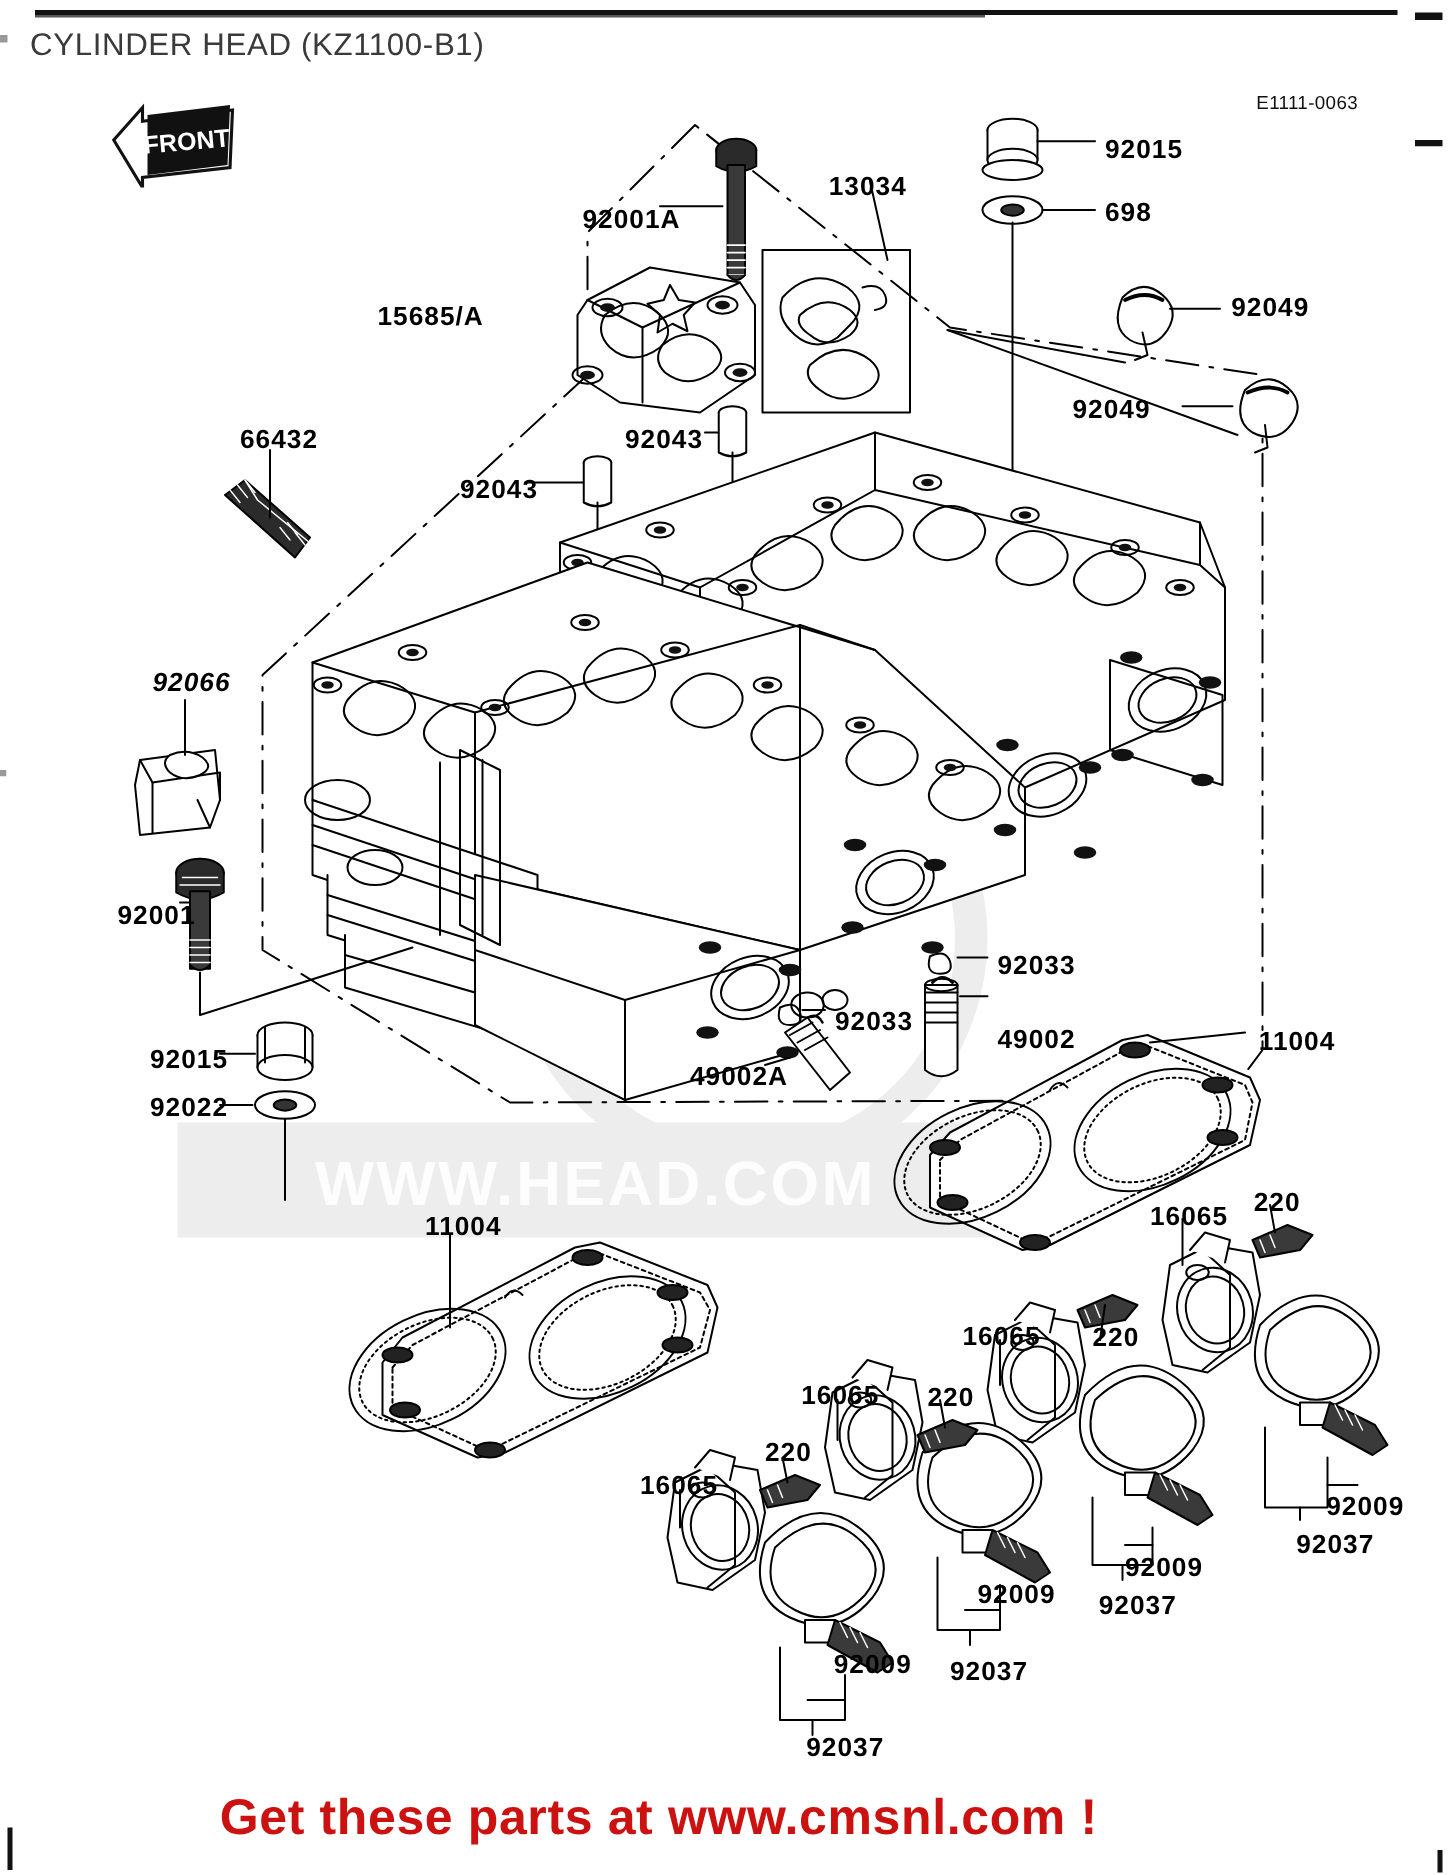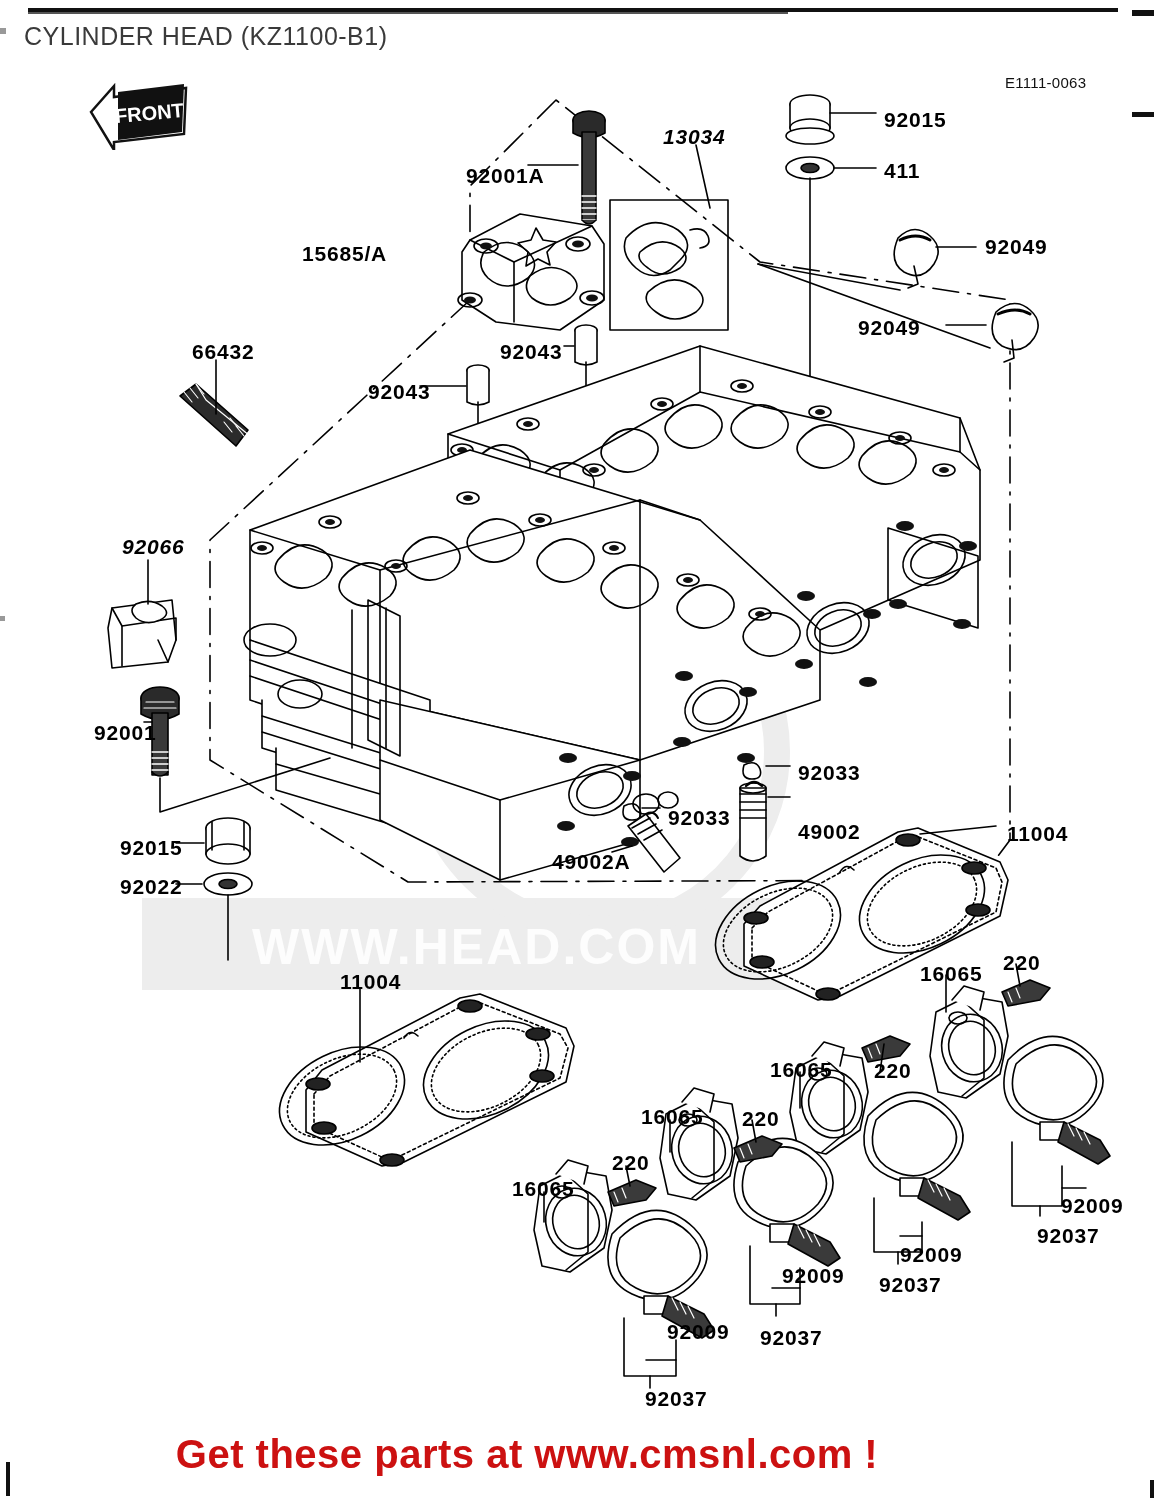--- a/index.html
+++ b/index.html
@@ -516,23 +516,23 @@
       <line x1="544" y1="1192" x2="544" y2="1222"></line>
       <path d="M676 1340 L676 1360 L646 1360"></path>
       <path d="M624 1318 L624 1376 L676 1376 L676 1360"></path>
       <line x1="650" y1="1376" x2="650" y2="1388"></line>
     </g>
 
   </svg>
   </div>
 
   <div class="lbl" style="left:466px;top:165px;">92001A</div>
-  <div class="lbl" style="left:663px;top:126px;font-style:italic;">13034</div>
+  <div class="lbl" style="left:663px;top:139px;">13034</div>
   <div class="lbl" style="left:884px;top:109px;">92015</div>
-  <div class="lbl" style="left:884px;top:160px;">411</div>
+  <div class="lbl" style="left:884px;top:160px;">698</div>
   <div class="lbl" style="left:985px;top:236px;">92049</div>
   <div class="lbl" style="left:858px;top:317px;">92049</div>
   <div class="lbl" style="left:302px;top:243px;">15685/A</div>
   <div class="lbl" style="left:192px;top:341px;">66432</div>
   <div class="lbl" style="left:500px;top:341px;">92043</div>
   <div class="lbl" style="left:368px;top:381px;">92043</div>
   <div class="lbl" style="left:122px;top:536px;font-style:italic;">92066</div>
   <div class="lbl" style="left:94px;top:722px;">92001</div>
   <div class="lbl" style="left:120px;top:837px;">92015</div>
   <div class="lbl" style="left:120px;top:876px;">92022</div>

